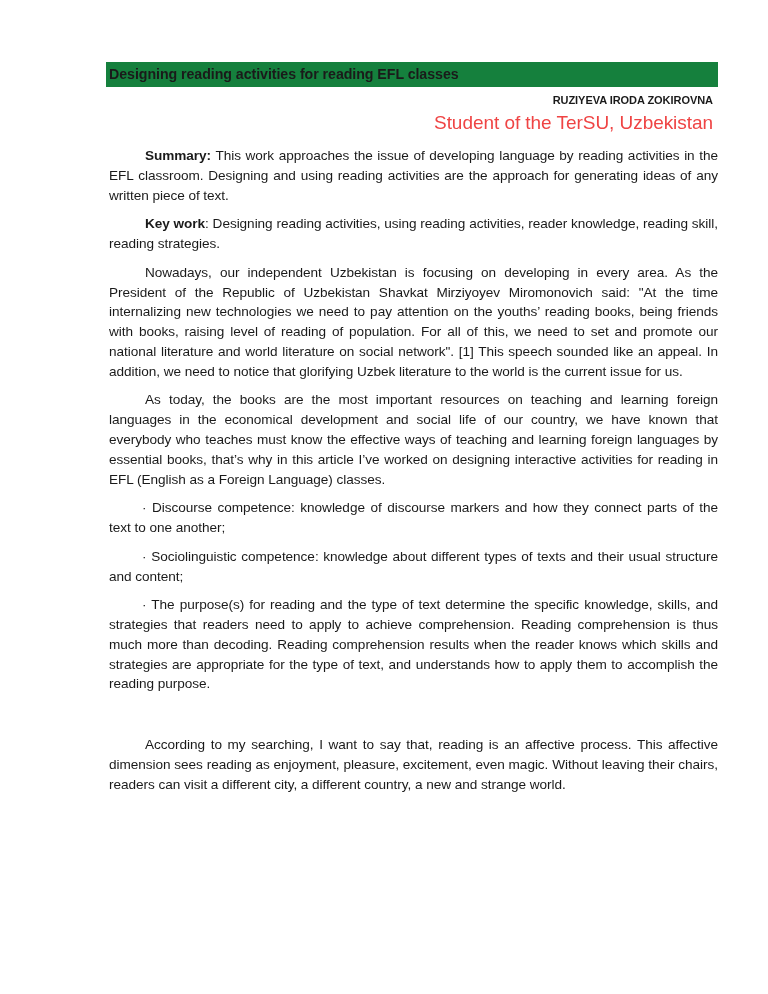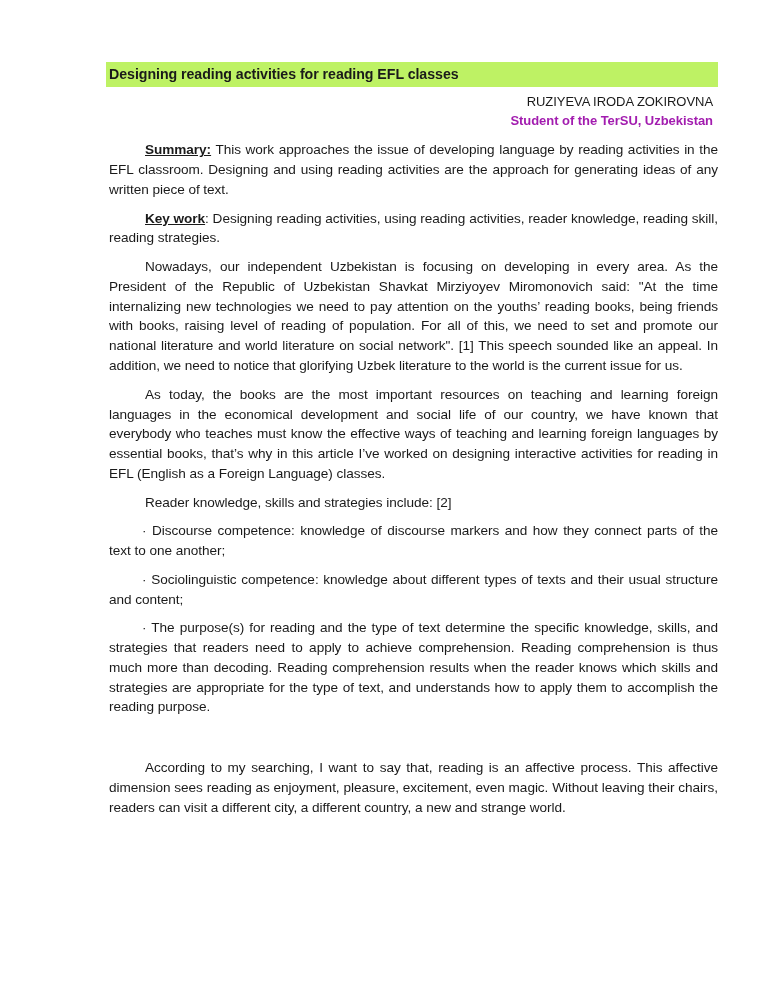--- a/index.html
+++ b/index.html
@@ -26,49 +26,49 @@
   }
 
   .content {
     position: absolute;
     left: 106px;
     top: 62px;
     width: 612px;
   }
 
   .title-band {
-    background: #bef264;
+    background: #15803d;
     padding: 3px 0 4px 3px;
     margin: 0;
   }
   .doc-title {
     font-size: 14.2px;
     font-weight: bold;
     line-height: 1.28;
     color: #1a1a1a;
     letter-spacing: -0.05px;
   }
 
   .author-block {
     text-align: right;
     padding-right: 5px;
     margin-top: 6px;
   }
   .author-name {
-    font-size: 13px;
-    font-weight: normal;
+    font-size: 11px;
+    font-weight: bold;
     line-height: 1.43;
     color: #1a1a1a;
     letter-spacing: -0.05px;
   }
   .author-affil {
-    font-size: 13px;
-    font-weight: bold;
+    font-size: 19px;
+    font-weight: normal;
     line-height: 1.43;
-    color: #a21caf;
+    color: #ef4444;
     letter-spacing: -0.05px;
   }
 
   .body-block {
     margin-top: 10px;
     padding-left: 3px;
   }
 
   p.para {
     margin: 0 0 9px 0;
@@ -80,21 +80,21 @@
     color: #1a1a1a;
     letter-spacing: -0.05px;
     hyphens: none;
   }
   p.para:last-child { margin-bottom: 0; margin-top: 41px; }
 
   p.para.bullet {
     text-indent: 33px;
   }
 
-  .b { font-weight: bold; text-decoration: underline; }
+  .b { font-weight: bold; }
 </style>
 </head>
 <body>
 
 <div class="page">
   <div class="content">
 
     <div class="title-band">
       <div class="doc-title">Designing reading activities for reading EFL classes</div>
     </div>
@@ -107,21 +107,20 @@
     <div class="body-block">
 
       <p class="para"><span class="b">Summary:</span><span> This work approaches the issue of developing language by reading activities in the EFL classroom. Designing and using reading activities are the approach for generating ideas of any written piece of text.</span></p>
 
       <p class="para"><span class="b">Key work</span><span>: Designing reading activities, using reading activities, reader knowledge, reading skill, reading strategies.</span></p>
 
       <p class="para">Nowadays, our independent Uzbekistan is focusing on developing in every area. As the President of the Republic of Uzbekistan Shavkat Mirziyoyev Miromonovich said: "At the time internalizing new technologies we need to pay attention on the youths’ reading books, being friends with books, raising level of reading of population. For all of this, we need to set and promote our national literature and world literature on social network". [1] This speech sounded like an appeal. In addition, we need to notice that glorifying Uzbek literature to the world is the current issue for us.</p>
 
       <p class="para">As today, the books are the most important resources on teaching and learning foreign languages in the economical development and social life of our country, we have known that everybody who teaches must know the effective ways of teaching and learning foreign languages by essential books, that’s why in this article I’ve worked on designing interactive activities for reading in EFL (English as a Foreign Language) classes.</p>
 
-      <p class="para">Reader knowledge, skills and strategies include: [2]</p>
 
 
       <p class="para bullet">· Discourse competence: knowledge of discourse markers and how they connect parts of the text to one another;</p>
 
       <p class="para bullet">· Sociolinguistic competence: knowledge about different types of texts and their usual structure and content;</p>
 
 
       <p class="para bullet">· The purpose(s) for reading and the type of text determine the specific knowledge, skills, and strategies that readers need to apply to achieve comprehension. Reading comprehension is thus much more than decoding. Reading comprehension results when the reader knows which skills and strategies are appropriate for the type of text, and understands how to apply them to accomplish the reading purpose.</p>
 
       <p class="para">According to my searching, I want to say that, reading is an affective process. This affective dimension sees reading as enjoyment, pleasure, excitement, even magic. Without leaving their chairs, readers can visit a different city, a different country, a new and strange world.</p>

